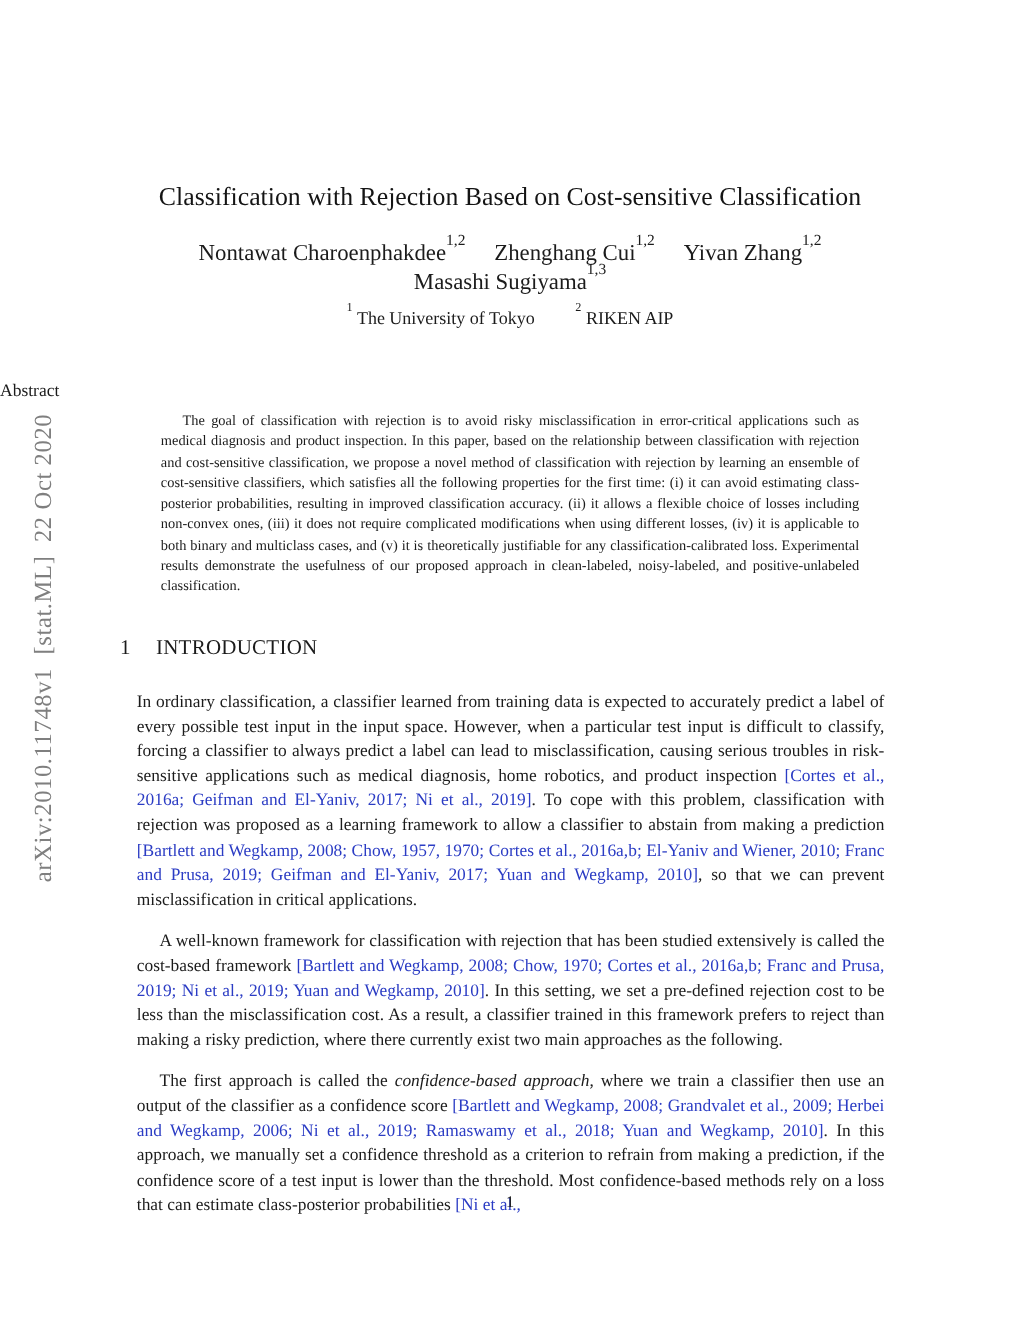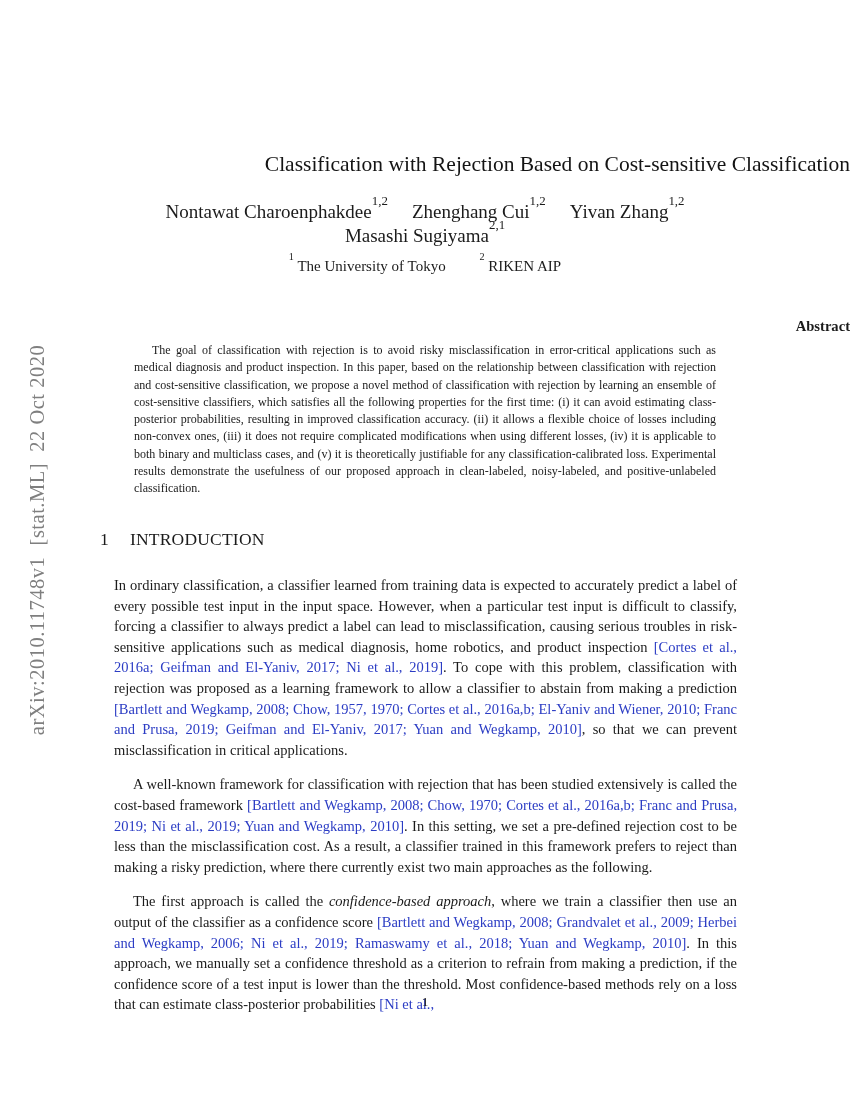--- a/index.html
+++ b/index.html
@@ -25,21 +25,21 @@
     letter-spacing: 0.5px;
     color: #7f7f7f;
   }
 
   
   .title {
     position: absolute;
     top: 152px;
     left: 0;
     width: 100%;
-    text-align: right;
+    text-align: center;
     font-size: 21.5px;
     color: #141414;
   }
   .authors-row {
     position: absolute;
     left: 0;
     width: 100%;
     display: flex;
     justify-content: center;
     gap: 24px;
@@ -62,22 +62,22 @@
     font-size: 15px;
   }
   .affil-seg { margin: 0 15px; }
 
   
   .abstract-heading {
     position: absolute;
     top: 318px;
     left: 0;
     width: 100%;
-    text-align: right;
-    font-weight: bold;
+    text-align: left;
+    font-weight: normal;
     font-size: 14.6px;
   }
   .abstract-body {
     position: absolute;
     top: 342px;
     left: 134px;
     width: 582px;
     font-size: 12px;
     line-height: 17.25px;
     text-align: justify;
@@ -128,21 +128,21 @@
   <div class="watermark">arXiv:2010.11748v1  [stat.ML]  22 Oct 2020</div>
 
   <div class="title">Classification with Rejection Based on Cost-sensitive Classification</div>
 
   <div class="authors-row row1" id="authors-row1">
       <span>Nontawat Charoenphakdee<sup>1,2</sup></span>
       <span>Zhenghang Cui<sup>1,2</sup></span>
       <span>Yivan Zhang<sup>1,2</sup></span>
     </div>
   <div class="authors-row row2" id="authors-row2">
-      <span>Masashi Sugiyama<sup>2,1</sup></span>
+      <span>Masashi Sugiyama<sup>1,3</sup></span>
     </div>
 
   <div class="affiliation" id="affiliation"><span class="affil-seg"><sup>1</sup> The University of Tokyo </span><span class="affil-seg"><sup>2</sup> RIKEN AIP</span></div>
 
   <div class="abstract-heading">Abstract</div>
   <div class="abstract-body">The goal of classification with rejection is to avoid risky misclassification in error-critical applications such as medical diagnosis and product inspection. In this paper, based on the relationship between classification with rejection and cost-sensitive classification, we propose a novel method of classification with rejection by learning an ensemble of cost-sensitive classifiers, which satisfies all the following properties for the first time: (i) it can avoid estimating class-posterior probabilities, resulting in improved classification accuracy. (ii) it allows a flexible choice of losses including non-convex ones, (iii) it does not require complicated modifications when using different losses, (iv) it is applicable to both binary and multiclass cases, and (v) it is theoretically justifiable for any classification-calibrated loss. Experimental results demonstrate the usefulness of our proposed approach in clean-labeled, noisy-labeled, and positive-unlabeled classification.</div>
 
   <div class="section-heading">
     <span class="sec-num">1</span><span>INTRODUCTION</span>
   </div>

